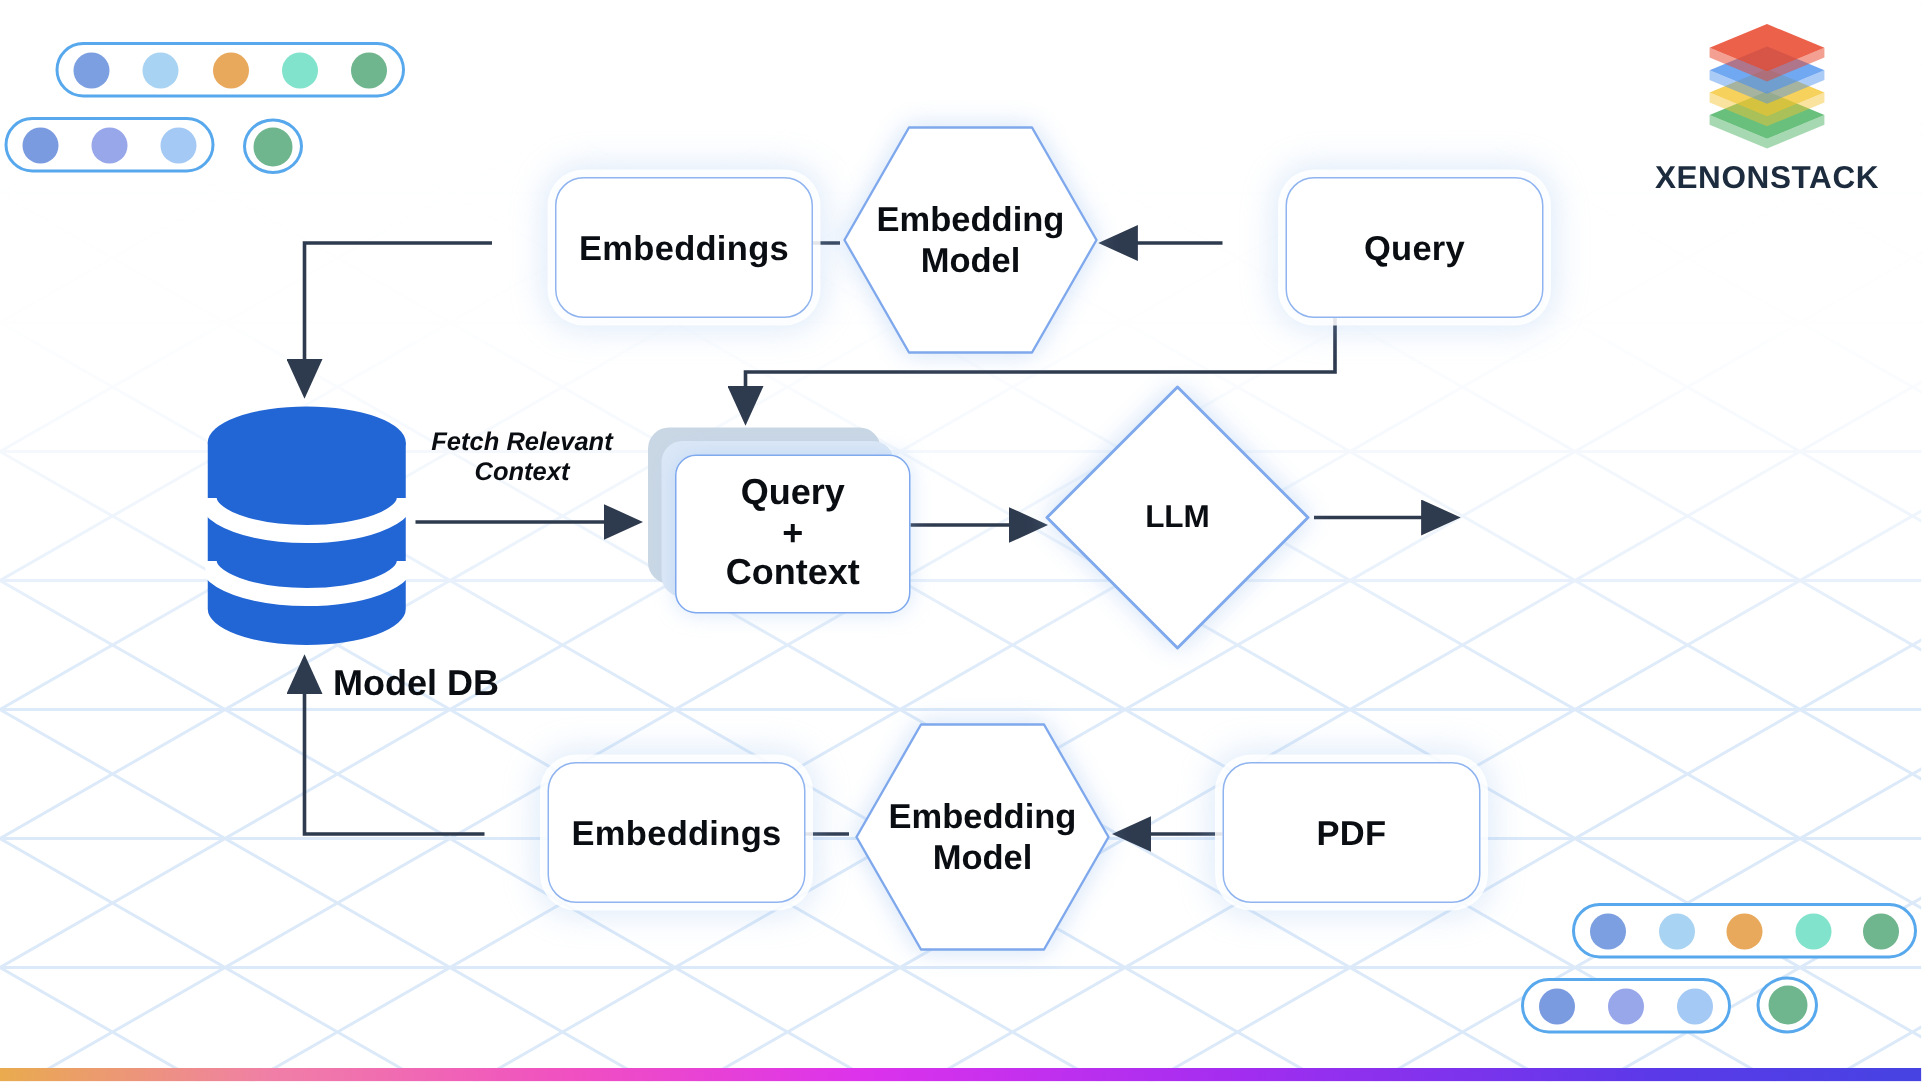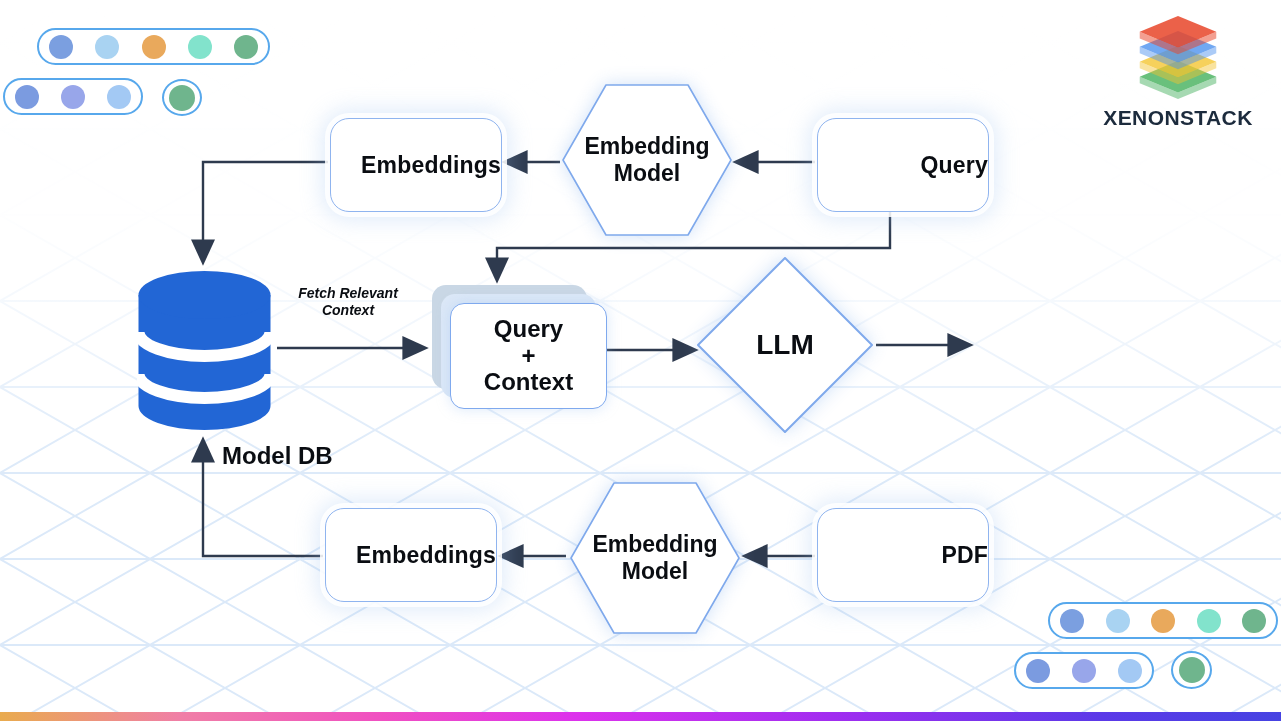--- a/index.html
+++ b/index.html
@@ -15,43 +15,44 @@
       rgba(255,255,255,1) 0%,
       rgba(255,255,255,0.97) 30%,
       rgba(255,255,255,0.62) 46%,
       rgba(255,255,255,0.08) 62%,
       rgba(255,255,255,0) 78%);
   }
   #arrow-layer{position:absolute;inset:0;z-index:2;pointer-events:none;}
   
   .node{
     position:absolute;background:#fff;border:1.6px solid #8fb4ef;border-radius:19px;
-    display:flex;align-items:center;justify-content:flex-end;text-align:center;
+    display:flex;align-items:center;justify-content:center;text-align:center;
     font-weight:700;font-size:23px;letter-spacing:0.2px;z-index:3;
     box-shadow:0 0 0 5px rgba(255,255,255,0.85),0 0 22px 8px rgba(150,188,240,0.30);
+    margin-left:40px;
   }
   .shape-wrap{position:absolute;z-index:3;}
   .shape-wrap svg{display:block;filter:drop-shadow(0 0 9px rgba(150,188,240,0.45));}
   .shape-label{
     position:absolute;inset:0;display:flex;flex-direction:column;align-items:center;justify-content:center;
     font-weight:700;font-size:23px;line-height:1.18;text-align:center;z-index:4;
   }
-  .llm-label{font-size:28px;}
+  .llm-label{font-size:21px;}
   
   .stack-back{position:absolute;border-radius:14px;z-index:3;}
   .qc-front{
     position:absolute;left:450px;top:303px;width:155px;height:104px;background:#fff;
     border:1.6px solid #7fa9ee;border-radius:14px;display:flex;flex-direction:column;
     align-items:center;justify-content:center;font-weight:700;font-size:24px;line-height:1.1;z-index:4;
     box-shadow:0 0 14px rgba(150,188,240,0.35);
   }
   
   .free-label{position:absolute;z-index:4;font-weight:700;font-size:24px;}
   .fetch-label{
-    position:absolute;z-index:4;font-style:italic;font-weight:600;font-size:14px;
+    position:absolute;z-index:4;font-style:italic;font-weight:600;font-size:17px;
     line-height:1.18;text-align:center;
   }
   
   .pill{
     position:absolute;z-index:3;border:2px solid #57a8ec;border-radius:19px;background:#fff;
     display:flex;align-items:center;justify-content:space-between;padding:0 10px;box-sizing:border-box;height:37px;
   }
   .dot{width:24px;height:24px;border-radius:50%;}
   .ring{
     position:absolute;z-index:3;border:2px solid #57a8ec;border-radius:50%;background:#fff;
@@ -223,19 +224,19 @@
   <div class="shape-wrap" style="left:570px;top:482px;width:170px;height:152px;">
     <svg width="170" height="152" viewBox="0 0 170 152">
       <polygon points="1,76 44,1 126,1 169,76 126,151 44,151" fill="#ffffff" stroke="#7fa9ec" stroke-width="1.6" stroke-linejoin="round"></polygon>
     </svg>
     <div class="shape-label">
       <span>Embedding</span>
       <span>Model</span>
     </div>
   </div>
 
-  <div class="node" style="left:817px;top:508px;width:170px;height:92px;">
+  <div class="node" style="left:775px;top:508px;width:170px;height:92px;">
     <span>PDF</span>
   </div>
 
   <div id="gradient-bar"></div>
 
 </div>
 
 </body></html>

